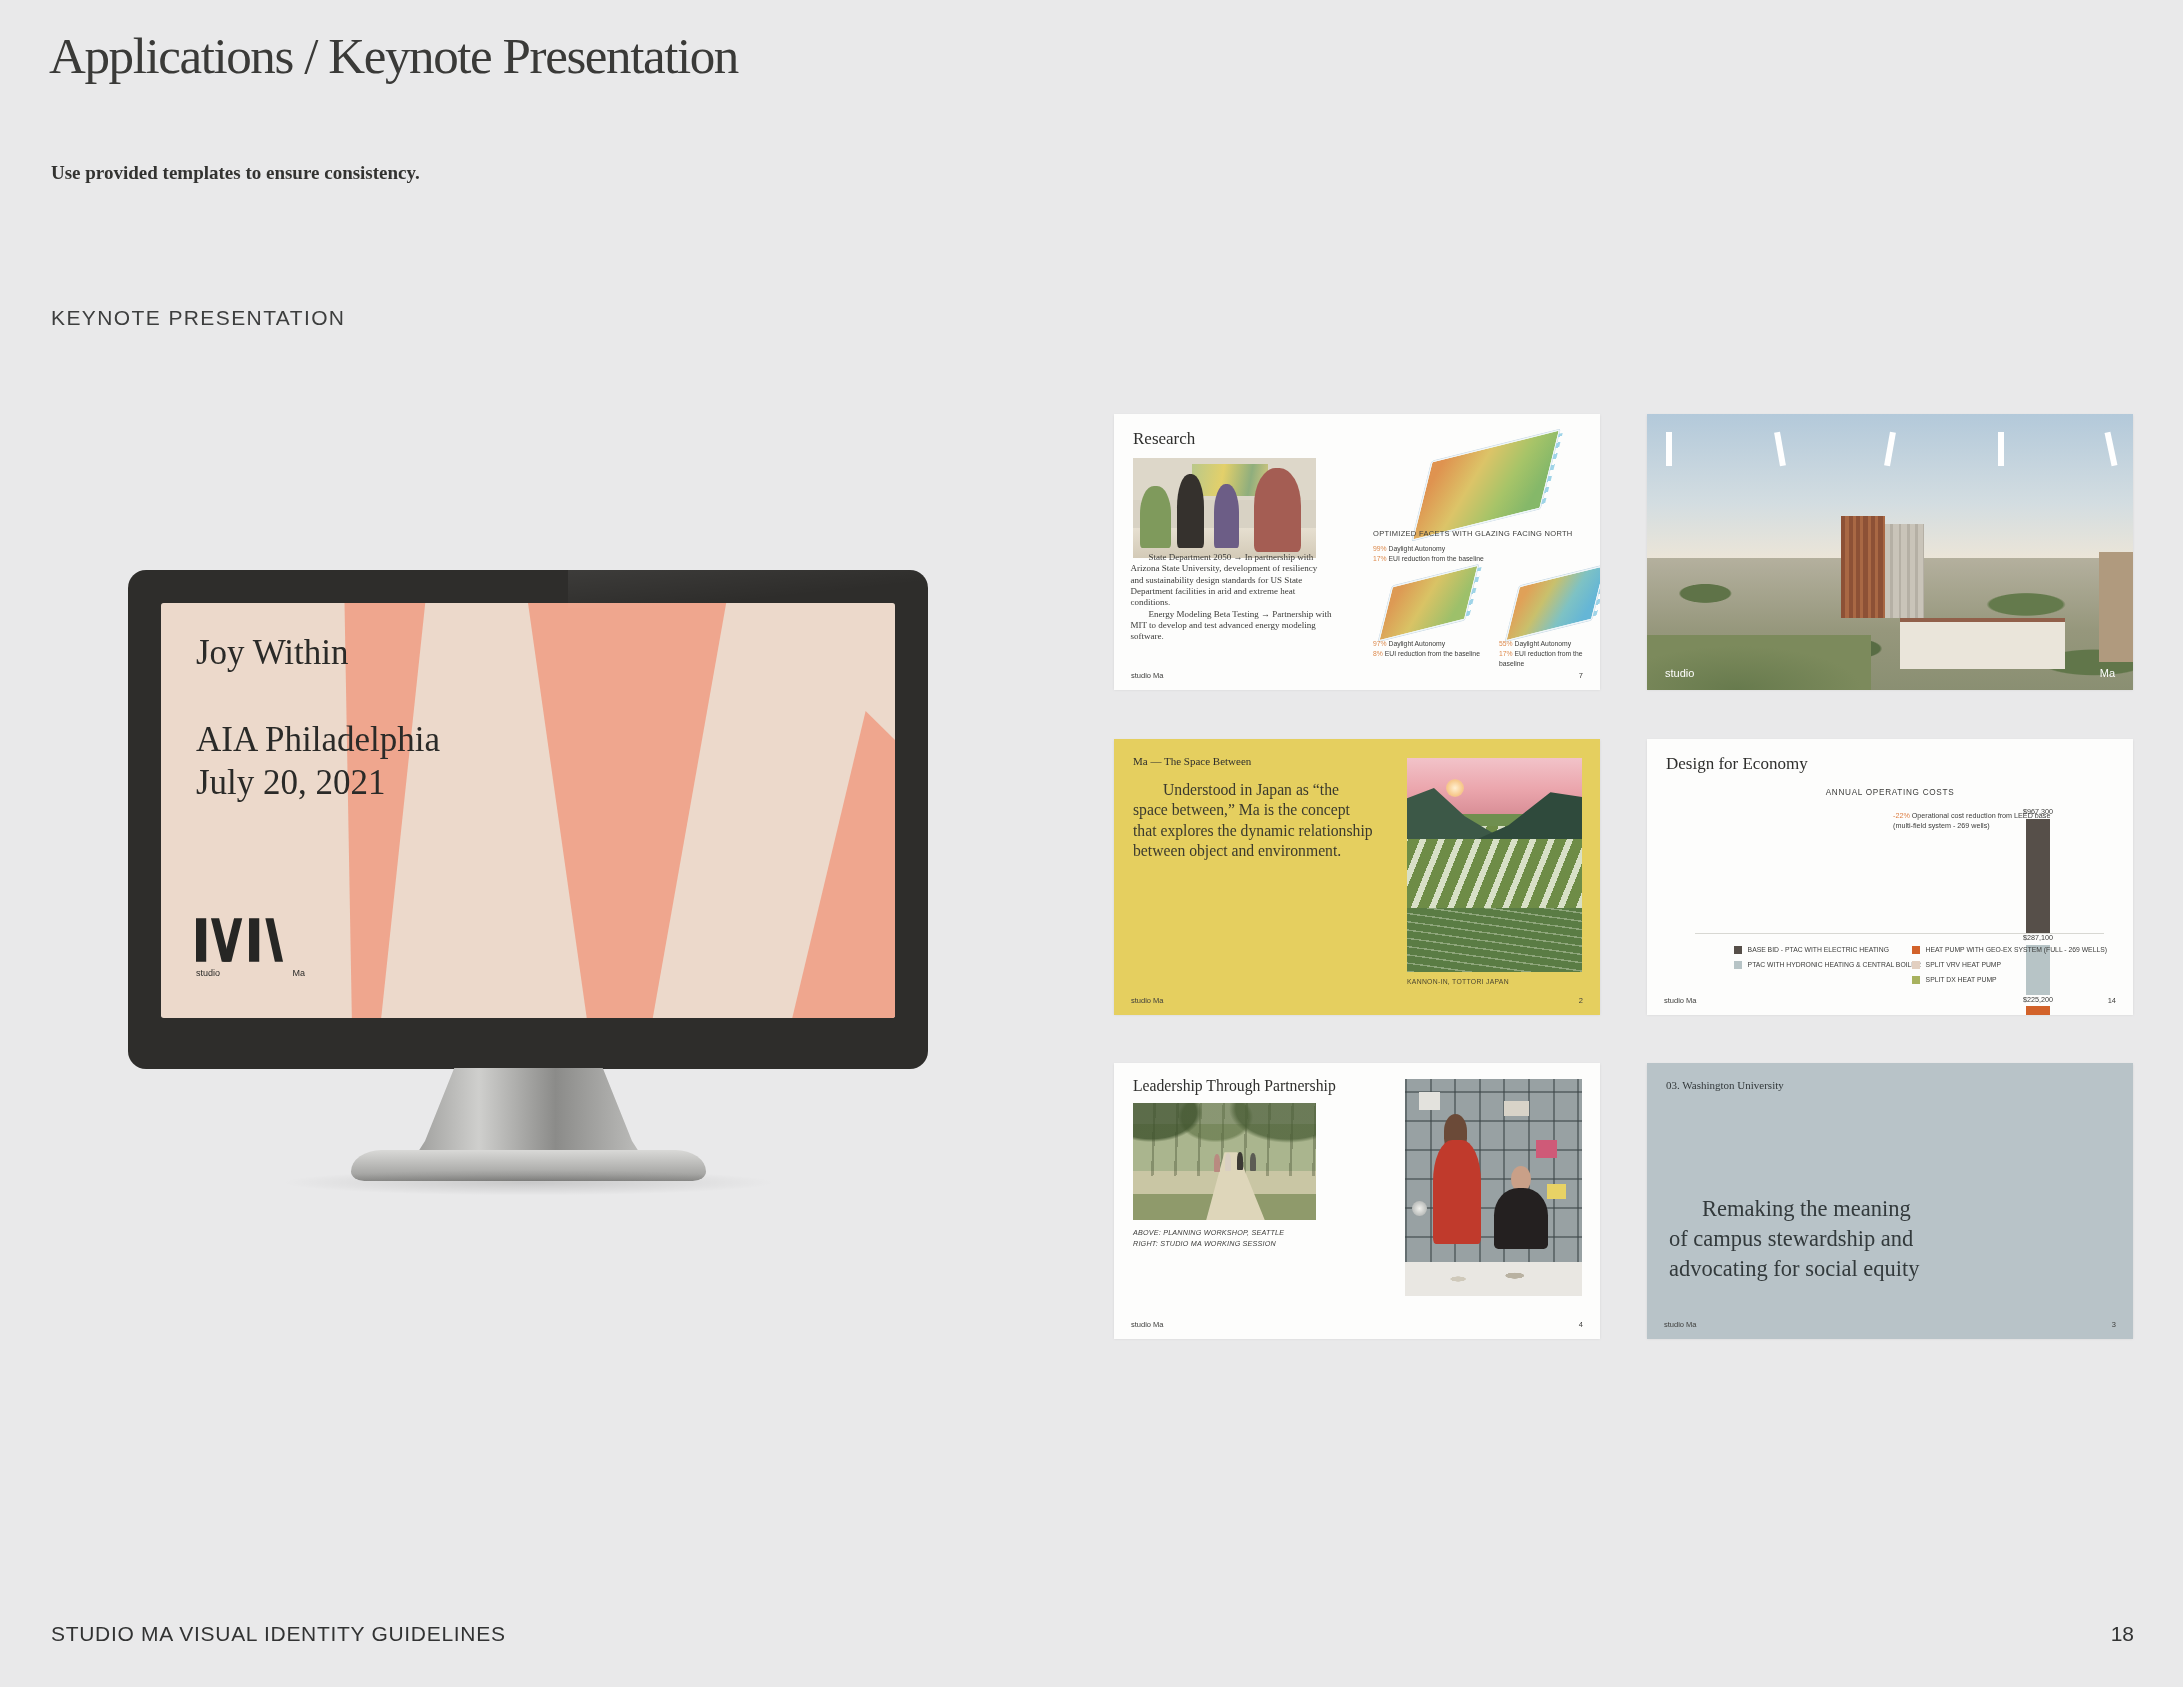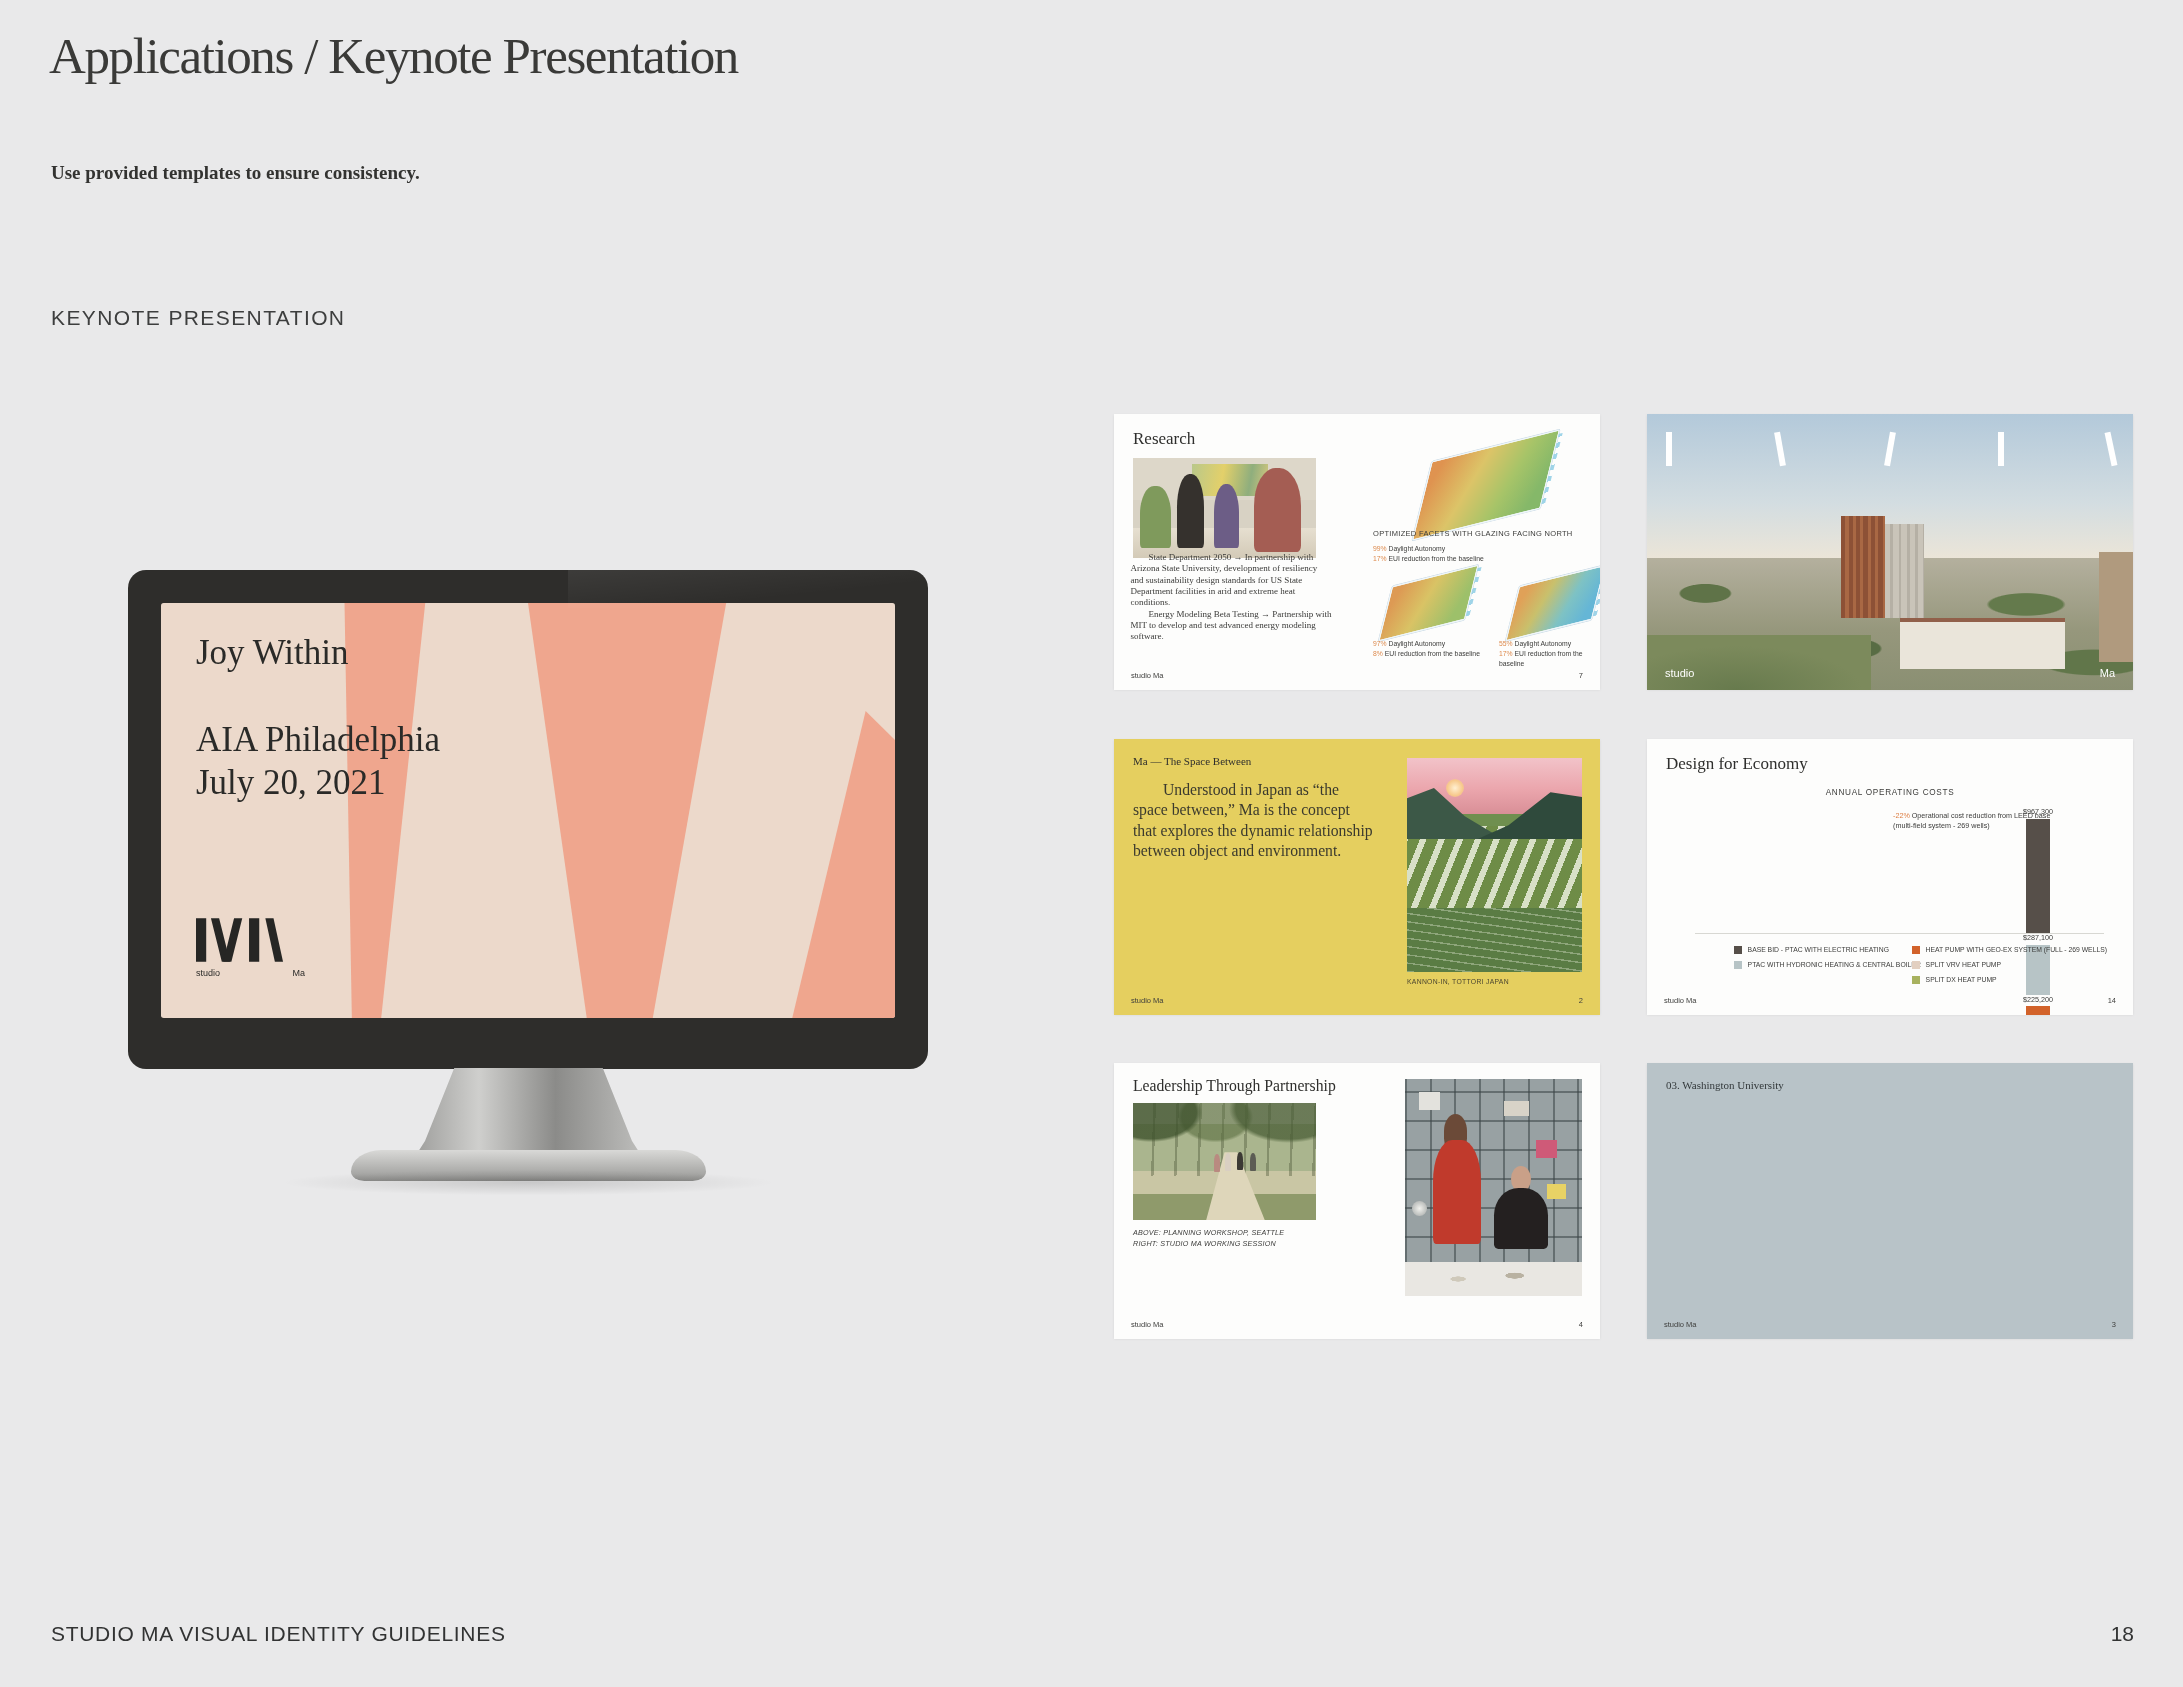--- a/index.html
+++ b/index.html
@@ -392,20 +392,25 @@
       <div class="s5-desk"></div>
     </div>
     <div class="slide-footer">
       <span>studio Ma</span>
       <span>4</span>
     </div>
   </div>
 
   <div class="slide s6">
     <div class="slide-title s6-header" style="position:absolute;">03. Washington University</div>
+    <div class="s6-quote">
+      <div class="indent">Remaking the meaning</div>
+      <div>of campus stewardship and</div>
+      <div>advocating for social equity</div>
+    </div>
     <div class="slide-footer">
       <span>studio Ma</span>
       <span>3</span>
     </div>
   </div>
 
   <div class="page-footer-left">STUDIO MA VISUAL IDENTITY GUIDELINES</div>
   <div class="page-footer-page">18</div>
 </div>
 

